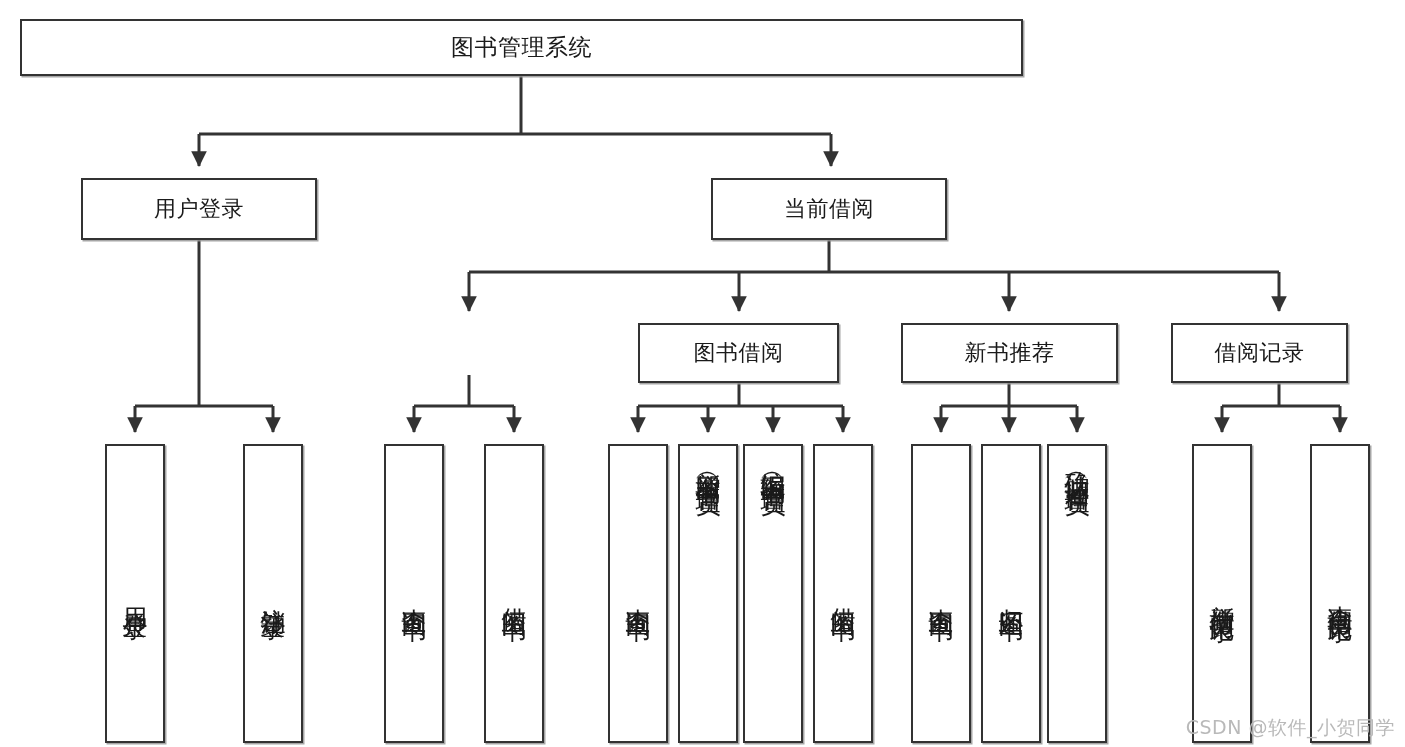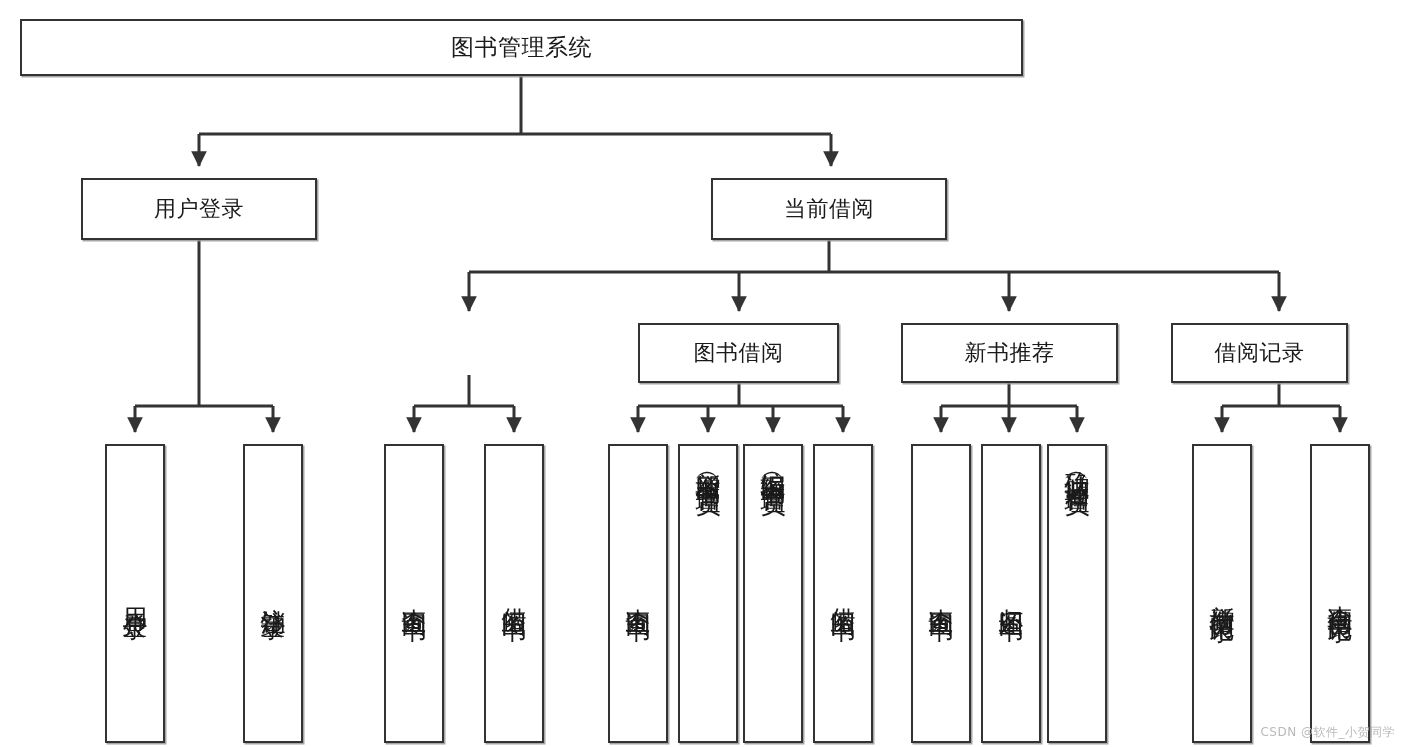--- a/index.html
+++ b/index.html
@@ -67,21 +67,21 @@
     white-space: nowrap;
   }
   .node.vert.centered {
     align-items: center;
     padding-top: 0;
   }
   .watermark {
     position: absolute;
     right: 10px;
     bottom: 6px;
-    font-size: 12px;
+    font-size: 19px;
     color: #b9b9b9;
     letter-spacing: 0.5px;
     z-index: 5;
     white-space: nowrap;
     font-family: "DejaVu Sans", "Liberation Sans", sans-serif;
   }
 </style>
 </head>
 <body>
 

